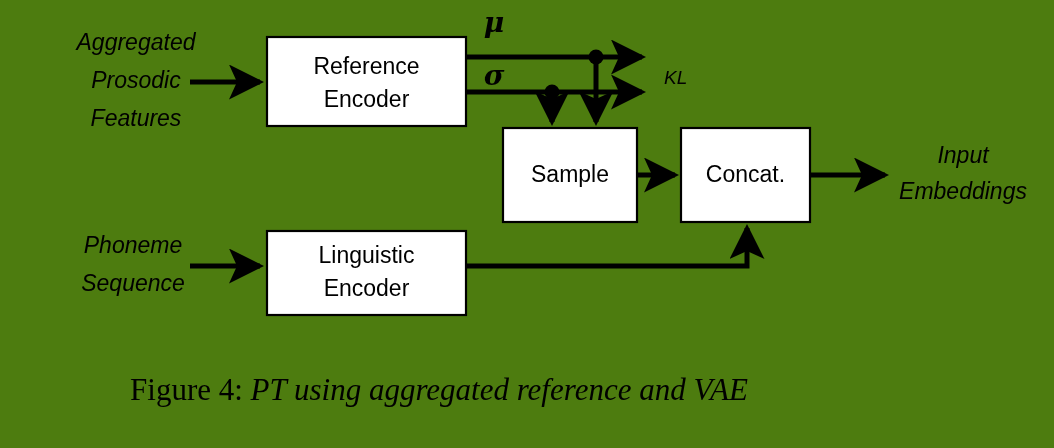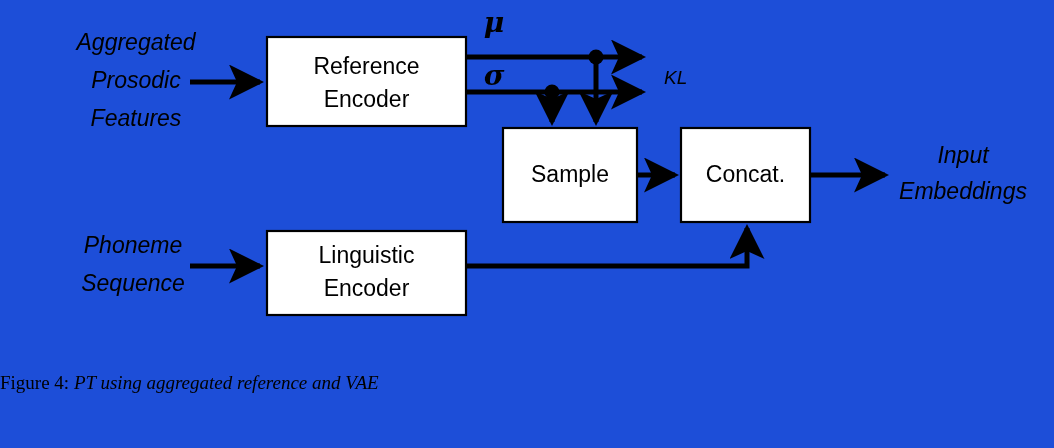--- a/index.html
+++ b/index.html
@@ -11,21 +11,21 @@
     width: 1054px;
     height: 448px;
     font-family: "Liberation Sans", sans-serif;
     color: #000000;
     overflow: hidden;
   }
   #figure-root {
     position: relative;
     width: 1054px;
     height: 448px;
-    background: #1d4ed8;
+    background: #4d7c0f;
   }
   svg#diagram {
     position: absolute;
     left: 0;
     top: 0;
     width: 1054px;
     height: 448px;
     display: block;
   }
   .box-rect {
@@ -69,22 +69,23 @@
     stroke-linecap: butt;
   }
   .junction-dot {
     fill: #000000;
   }
   .caption {
     position: absolute;
     left: 0;
     top: 372px;
     width: 878px;
+    text-align: center;
     font-family: "Liberation Serif", serif;
-    font-size: 19px;
+    font-size: 31px;
     color: #000000;
     white-space: nowrap;
   }
   .caption-prefix {
     font-style: normal;
   }
   .caption-text {
     font-style: italic;
   }
 </style>

